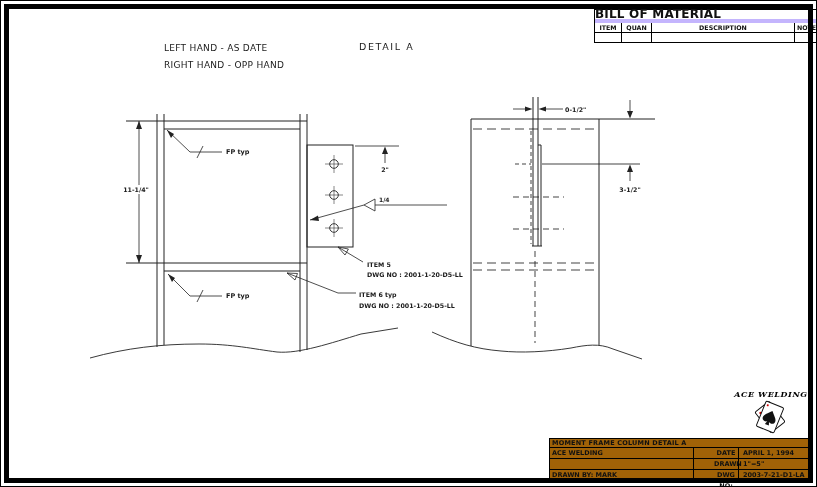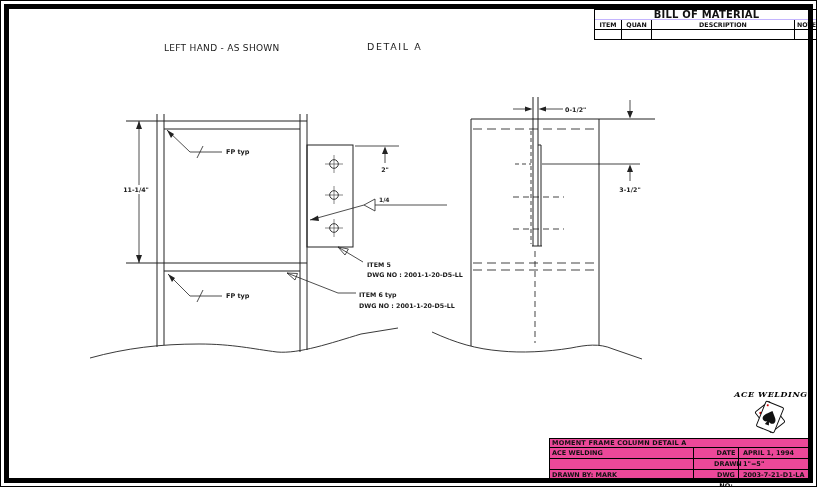--- a/index.html
+++ b/index.html
@@ -8,48 +8,49 @@
     font-family:"DejaVu Sans",sans-serif;color:#111;
     border:1px solid #000;box-sizing:border-box;overflow:hidden;
   }
   .abs{position:absolute;}
   .frame{
     position:absolute;left:3px;top:3px;right:3px;bottom:3px;
     border:5px solid #000;z-index:20;pointer-events:none;
   }
   
   .notes{left:163px;top:39px;font-size:9px;line-height:17px;color:#1a1a1a;letter-spacing:.3px;white-space:nowrap;}
-  .detail-label{left:366px;top:40px;font-size:9.5px;letter-spacing:1.6px;color:#1a1a1a;white-space:nowrap;}
+  .detail-label{left:358px;top:40px;font-size:9.5px;letter-spacing:1.6px;color:#1a1a1a;white-space:nowrap;}
   
   .bom{left:593px;top:8px;width:223px;border:1px solid #000;z-index:5;font-weight:bold;background:#fff;}
-  .bom-title{height:9px;line-height:9px;border-bottom:1px solid #c4b5fd;text-align:center;font-size:10px;letter-spacing:.2px;}
+  .bom-title{height:9px;line-height:9px;border-bottom:4px solid #c4b5fd;text-align:left;font-size:12px;letter-spacing:.2px;}
   .bom-row{display:flex;height:9px;line-height:9px;font-size:6.3px;}
   .bom-row.hdr{border-bottom:1px solid #000;}
   .bom-cell{text-align:center;border-right:1px solid #000;box-sizing:border-box;overflow:hidden;}
   .bc1{width:27px;} .bc2{width:30px;} .bc3{width:143px;} .bc4{flex:1;border-right:none;}
   
-  .tblock{left:548px;top:437px;width:262px;height:44px;border:1px solid #000;box-sizing:border-box;z-index:5;font-weight:bold;background:#ec4899;}
+  .tblock{left:548px;top:437px;width:262px;height:44px;border:1px solid #000;box-sizing:border-box;z-index:5;font-weight:bold;background:#a16207;}
   .tb-r1{height:8px;line-height:8px;border-bottom:1px solid #000;font-size:6.5px;padding-left:2px;letter-spacing:.2px;}
   .tb-row{display:flex;height:10px;line-height:10px;font-size:6.5px;border-bottom:1px solid #000;}
   .tb-row.last{height:11px;line-height:11px;border-bottom:none;}
   .tb-c1{width:143px;padding-left:2px;box-sizing:border-box;}
   .tb-c2{width:46px;border-left:1px solid #000;border-right:1px solid #000;text-align:center;box-sizing:border-box;padding-left:20px;}
   .tb-c3{flex:1;padding-left:4px;box-sizing:border-box;}
   
   .logo-name{left:727px;top:388px;width:86px;text-align:center;font-family:"DejaVu Serif",serif;
     font-style:italic;font-weight:bold;font-size:8px;letter-spacing:.6px;color:#000;white-space:nowrap;}
   svg text{font-family:"DejaVu Sans",sans-serif;fill:#1a1a1a;font-weight:600;}
 </style>
 </head>
 <body>
 
 <div class="sheet">
 
   <div class="abs notes">
-    <div>LEFT HAND - AS SHOWN</div>
+    <div>LEFT HAND - AS DATE</div>
+    <div>RIGHT HAND - OPP HAND</div>
   </div>
   <div class="abs detail-label">DETAIL A</div>
 
   <div class="abs bom">
     <div class="bom-title">BILL OF MATERIAL</div>
     <div class="bom-row hdr">
       <div class="bom-cell bc1">ITEM</div>
       <div class="bom-cell bc2">QUAN</div>
       <div class="bom-cell bc3">DESCRIPTION</div>
       <div class="bom-cell bc4">NOTE</div>

